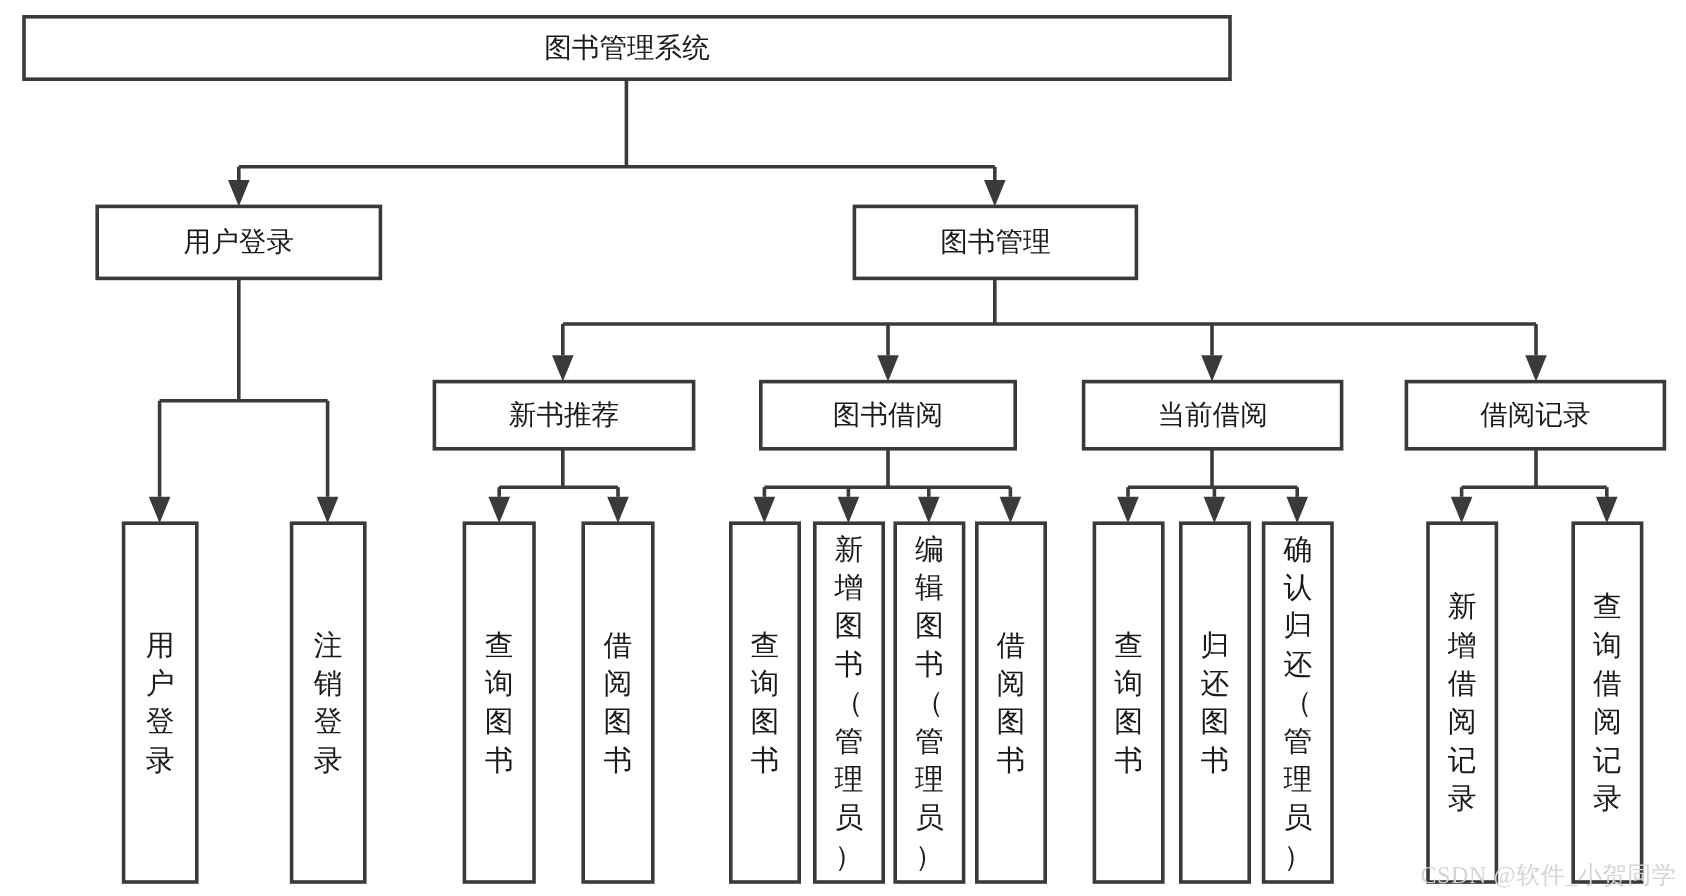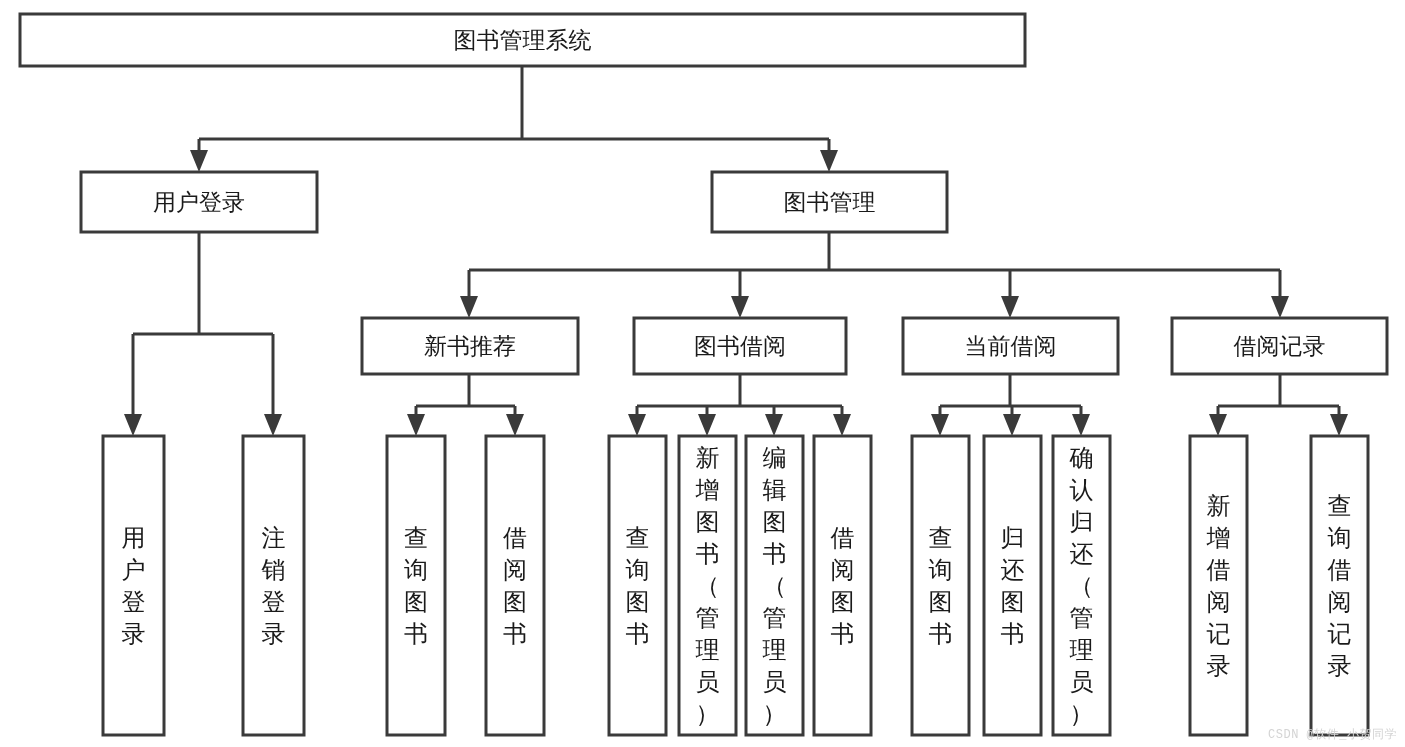--- a/index.html
+++ b/index.html
@@ -50,22 +50,22 @@
   }
   .arrow-head {
     fill: #3a3a3a;
     stroke: none;
   }
   .watermark {
     position: absolute;
     right: 8px;
     bottom: 4px;
     color: #d4d4d4;
-    font-size: 12px;
-    font-family: Liberation Mono, monospace;
+    font-size: 20px;
+    font-family: Liberation Serif, serif;
     white-space: nowrap;
     letter-spacing: 0.5px;
     user-select: none;
   }
 </style>
 </head>
 <body>
 
 <div id="diagram-root">
   <svg class="diagram" viewBox="0 0 1405 747">

